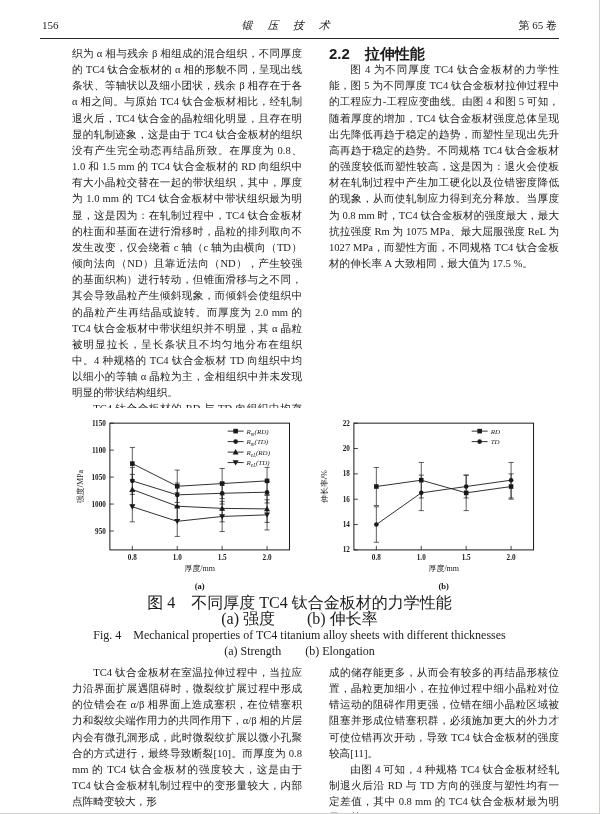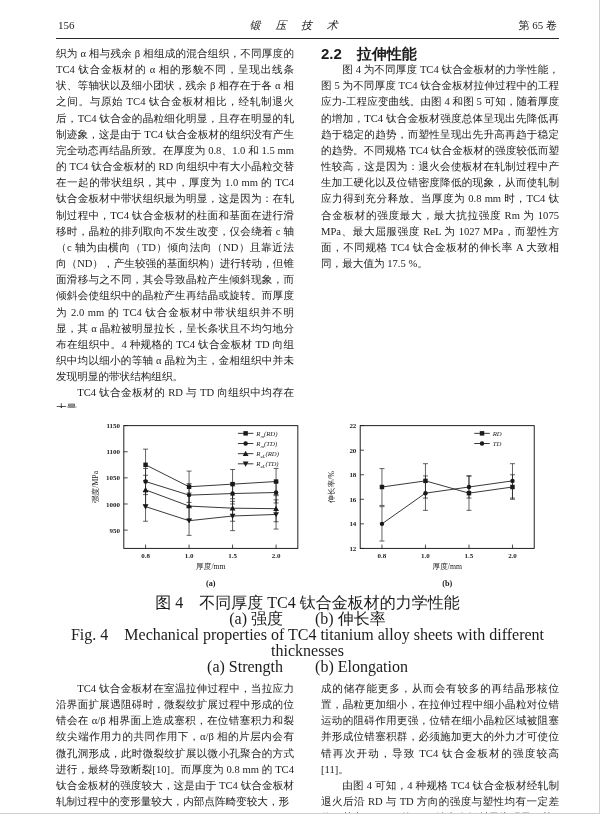--- a/index.html
+++ b/index.html
@@ -1,40 +1,40 @@
 <!DOCTYPE html>
 <html><head>
 <meta charset="utf-8">
 <style>
   * { margin: 0; padding: 0; box-sizing: border-box; }
   html, body { background: #e8e8e6; }
   body { width: 600px; font-family: "Liberation Serif", "DejaVu Serif", serif; }
   .page {
     width: 600px; height: 814px; background: #ffffff; overflow: hidden;
-    padding: 18px 40px 0 56px; color: #1c1c1c;
+    padding: 18px 40px 0 40px; color: #1c1c1c;
     border-right: 1px solid #cfcfcd; border-bottom: 1px solid #cfcfcd;
   }
   .page-header {
     display: flex; justify-content: space-between; align-items: baseline;
     font-size: 11px; padding: 0 2px 5px 2px; border-bottom: 1.2px solid #2a2a2a;
   }
   .page-header .jt { letter-spacing: 6px; font-style: italic; }
-  .cols { display: flex; gap: 27px; text-align: justify; }
+  .cols { display: flex; gap: 27px; text-align: justify; margin-left: 32px; }
   .col { width: 253.5px; font-size: 10.6px; line-height: 16.15px; }
   .top-cols { margin-top: 7px; height: 362px; overflow: hidden; }
   .bottom-cols { height: 156px; overflow: hidden; }
   p.ind { text-indent: 2em; }
   p.noind { text-indent: 0; }
   h3.sect { font-size: 15px; font-weight: bold; line-height: 16.15px; font-family: "Liberation Sans", "DejaVu Sans", sans-serif; }
   .figure { display: block; margin-top: 2px; }
   .charts-row { display: flex; justify-content: space-between; padding: 0 4px; }
   .charts-row svg { display: block; }
   figcaption { text-align: center; margin: 1px 0 6px 0; }
   figcaption .cap-cn { font-size: 16px; line-height: 16px; }
-  figcaption .cap-en { font-size: 16px; line-height: 16px; }
+  figcaption .cap-en { font-size: 12px; line-height: 16px; }
   svg text { font-family: "Liberation Serif", "DejaVu Serif", serif; }
 </style>
 </head>
 <body>
 
 <div class="page">
 
   <header class="page-header">
     <span>156</span>
     <span class="jt">锻  压  技  术</span>

